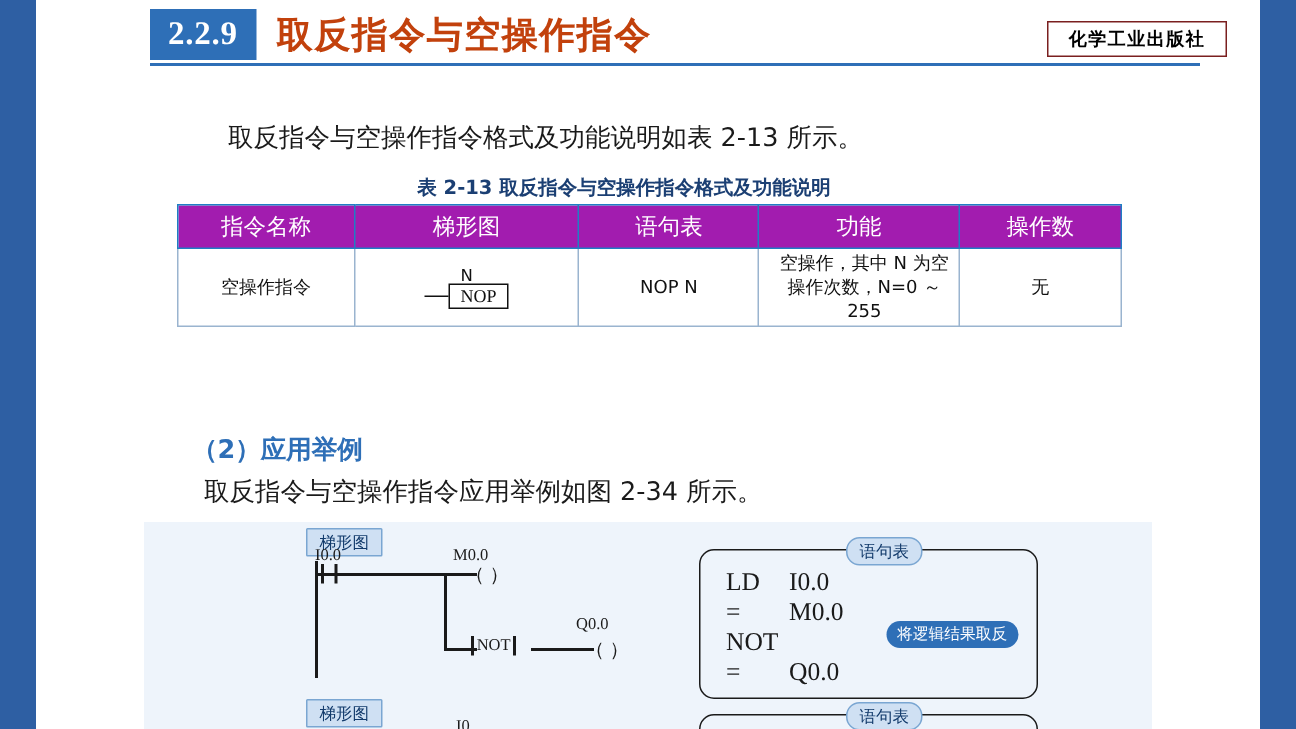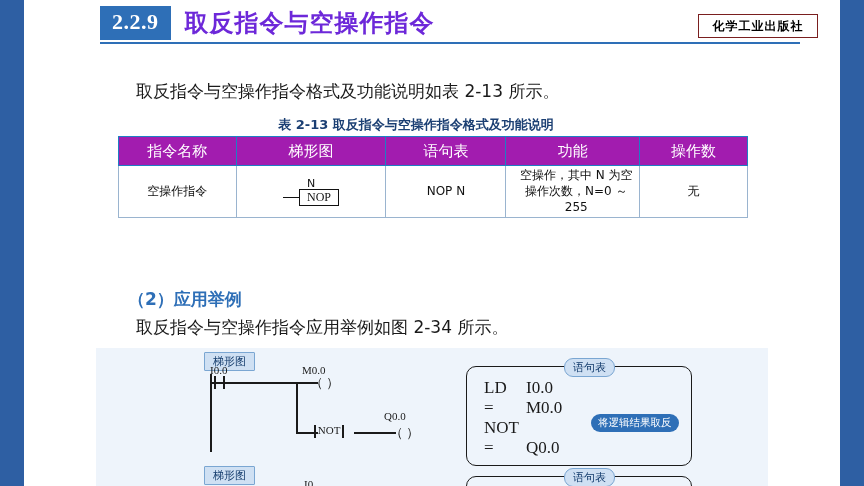--- a/index.html
+++ b/index.html
@@ -18,34 +18,34 @@
   .band-right{position:absolute;right:0;top:0;width:24px;height:486px;background:#2e5fa3;}
 
   
   .hdr{position:absolute;left:100px;top:6px;height:34px;display:flex;align-items:center;}
   .hdr-num{
     background:#2e6fb7;color:#fff;font-size:22px;font-weight:bold;
     padding:3px 12px 5px 12px;letter-spacing:.5px;
     font-family:"Liberation Serif","DejaVu Serif",serif;
   }
   .hdr-title{
-    margin-left:14px;color:#6d28d9;font-size:24px;font-weight:bold;
+    margin-left:14px;color:#c2410c;font-size:24px;font-weight:bold;
     font-family:"DejaVu Sans",sans-serif;letter-spacing:1px;
   }
   .hdr-rule{position:absolute;left:100px;top:42px;width:700px;height:2px;background:#2e6fb7;}
 
   .logo{
     position:absolute;right:46px;top:14px;width:118px;height:22px;
     border:1px solid #7a1f1f;display:flex;align-items:center;justify-content:center;
     color:#000000;font-size:12px;font-weight:bold;font-family:"DejaVu Sans",sans-serif;
     letter-spacing:1px;
   }
 
   .sec1{position:absolute;left:128px;top:52px;color:#2e6fb7;font-size:17px;font-weight:bold;font-family:"DejaVu Sans",sans-serif;}
-  .para1{position:absolute;left:136px;top:80px;color:#1a1a1a;font-size:17px;font-family:"DejaVu Sans",sans-serif;text-align:right;}
+  .para1{position:absolute;left:152px;top:80px;color:#1a1a1a;font-size:17px;font-family:"DejaVu Sans",sans-serif;text-align:right;}
 
   .tbl-caption{position:absolute;left:0;top:116px;width:832px;text-align:center;color:#1b3f73;font-size:13px;font-weight:bold;font-family:"DejaVu Sans",sans-serif;}
 
   table.t{
     position:absolute;left:118px;top:136px;width:630px;border-collapse:collapse;
     font-family:"DejaVu Sans",sans-serif;
   }
   table.t th{
     background:#a21caf;color:#fff;font-size:15px;font-weight:normal;
     height:26px;border:1px solid #1f7ec4;text-align:center;

